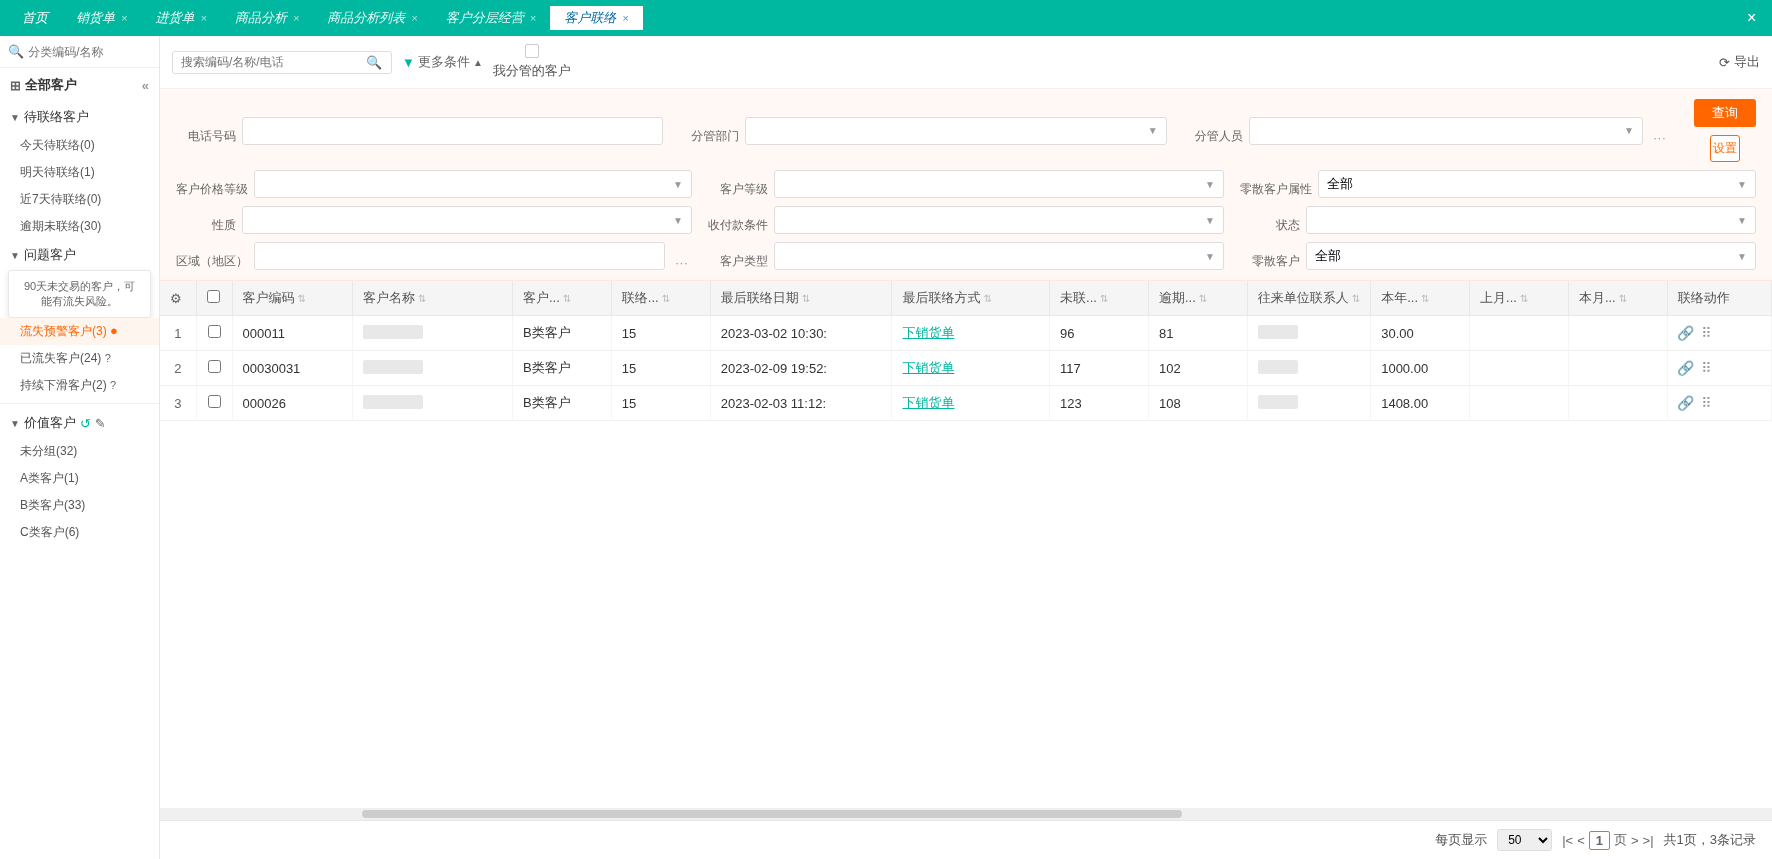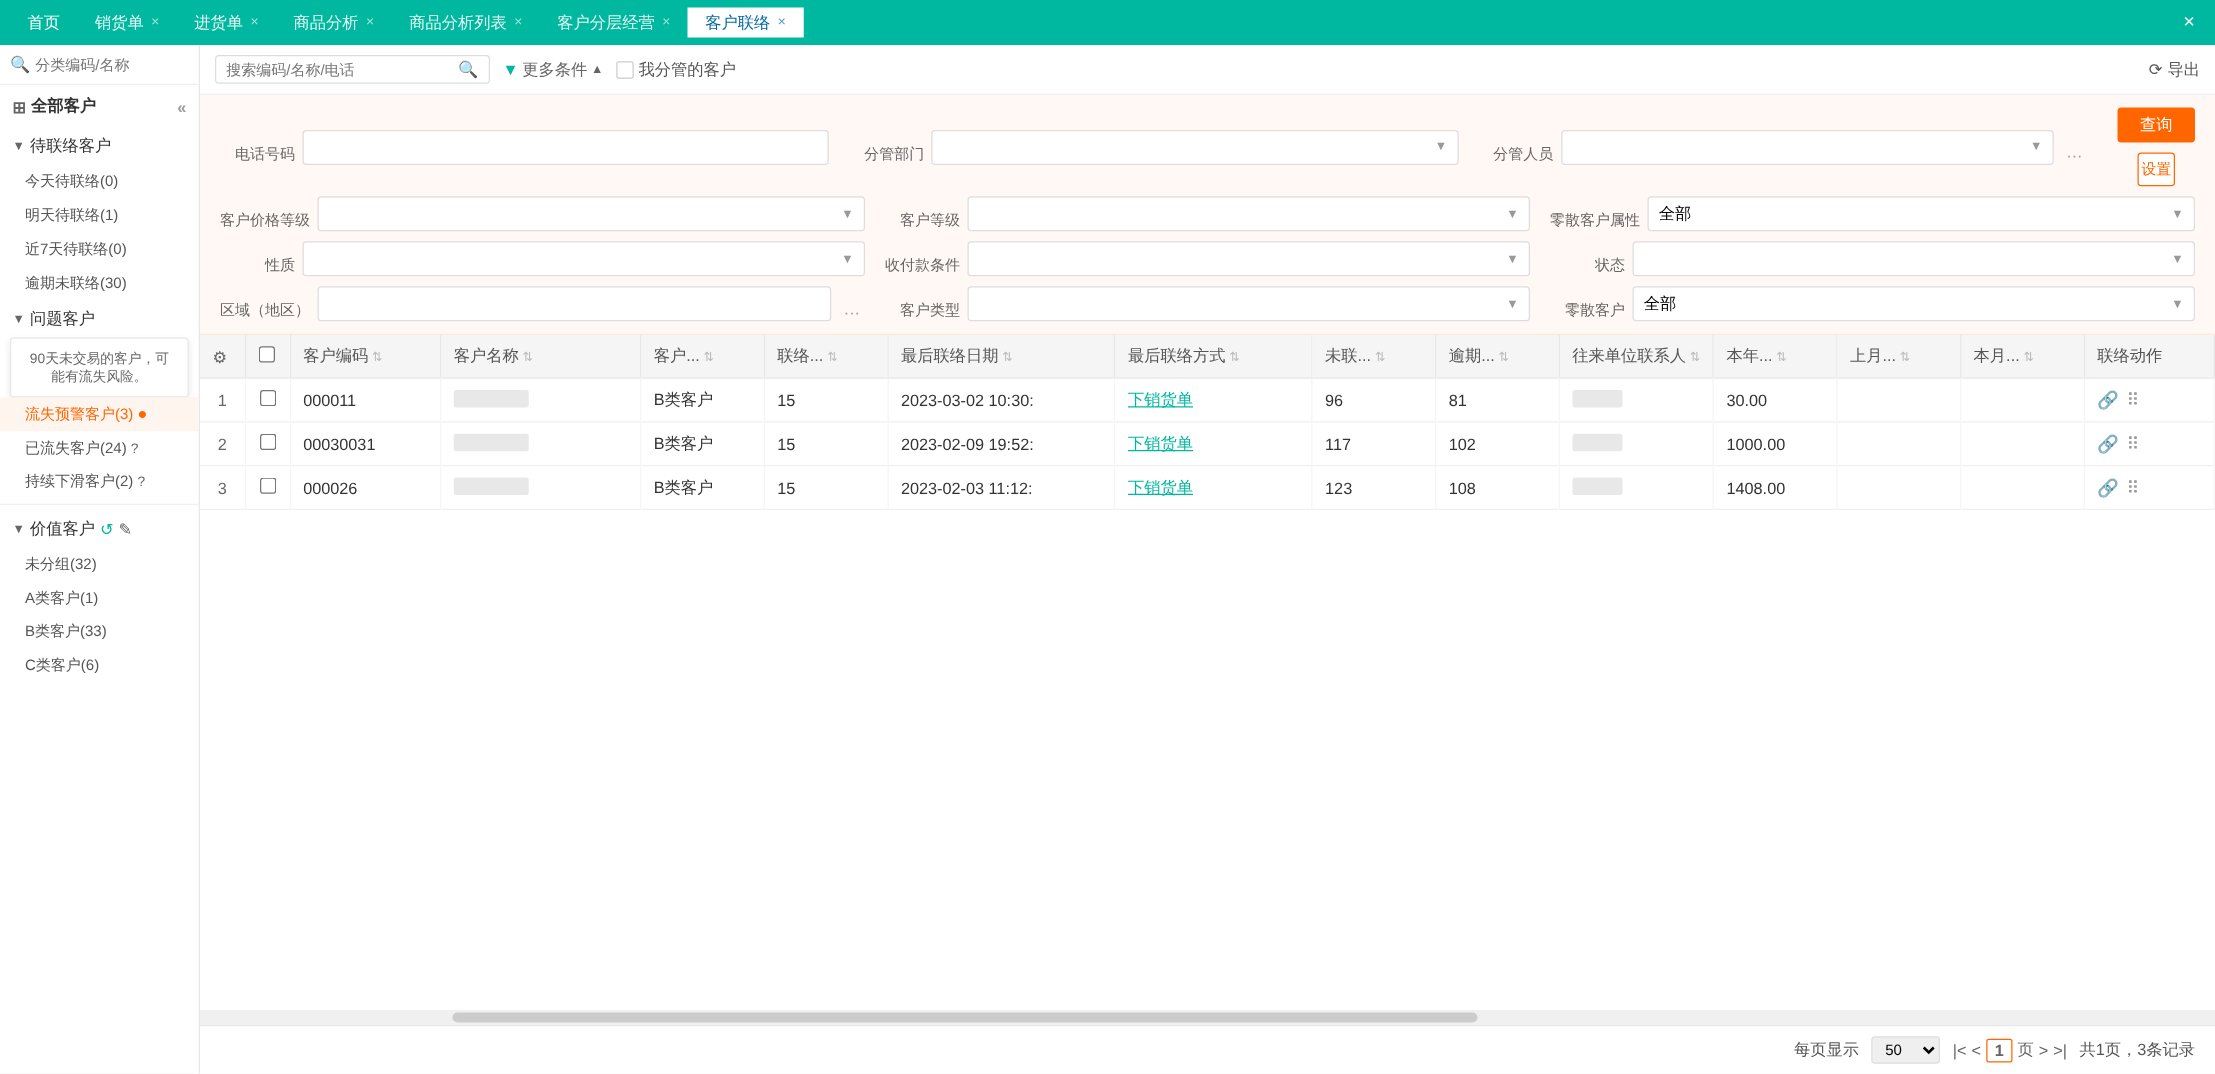--- a/index.html
+++ b/index.html
@@ -6,20 +6,21 @@
     body { background: #f5f5f5; overflow: hidden; }
 
     
     .top-nav {
       background: #00b8a0;
       display: flex;
       align-items: center;
       height: 36px;
       padding: 0 8px;
       color: white;
+      font-style: italic;
     }
     .top-nav .nav-tab {
       padding: 0 14px;
       height: 24px;
       display: flex;
       align-items: center;
       cursor: pointer;
       font-size: 13px;
       color: rgba(255,255,255,0.9);
       position: relative;
@@ -175,20 +176,21 @@
       gap: 3px;
     }
     .filter-icon { color: #00b8a0; }
     .my-customers {
       display: flex;
       align-items: center;
       gap: 4px;
       font-size: 12px;
       color: #555;
       cursor: pointer;
+      flex-direction: column;
     }
     .checkbox-sq { width: 14px; height: 14px; border: 1px solid #ccc; display: inline-block; border-radius: 2px; }
     .search-spacer { flex: 1; }
     .export-btn {
       display: flex;
       align-items: center;
       gap: 4px;
       font-size: 12px;
       color: #555;
       cursor: pointer;

